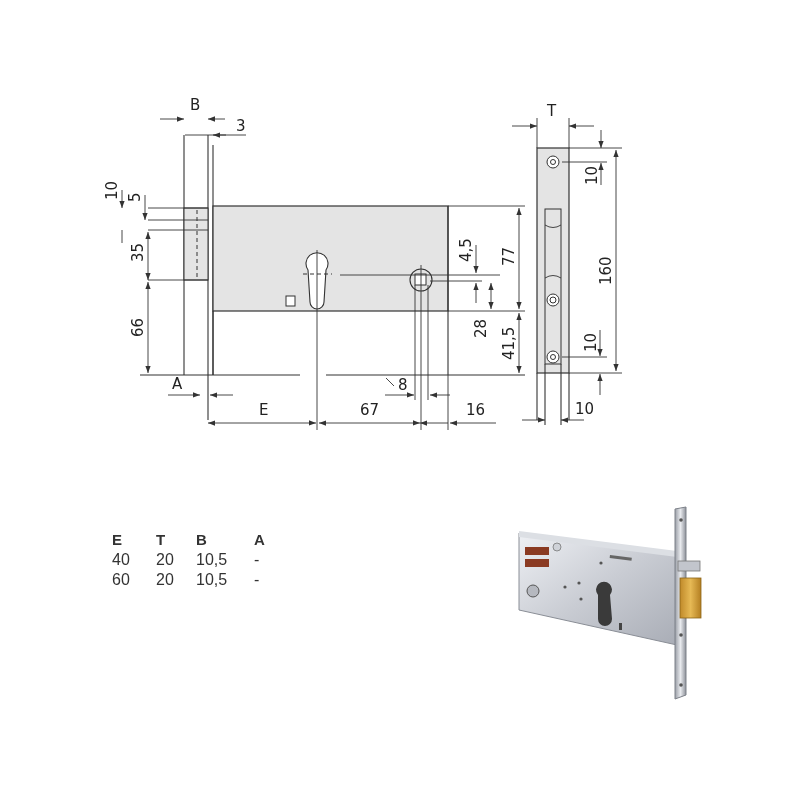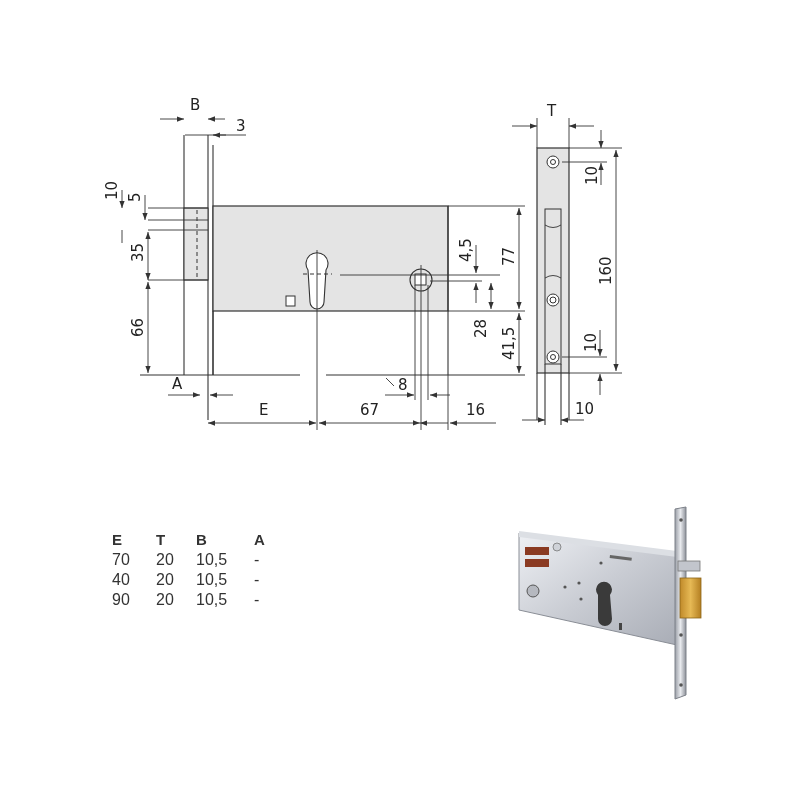--- a/index.html
+++ b/index.html
@@ -158,33 +158,27 @@
   <thead>
     <tr>
       <th class="c0">E</th>
       <th class="c1">T</th>
       <th class="c2">B</th>
       <th class="c3">A</th>
     </tr>
   </thead>
   <tbody>
     <tr>
-      <td>70</td>
-      <td>20</td>
-      <td>10,5</td>
-      <td>-</td>
-    </tr>
-    <tr>
       <td>40</td>
       <td>20</td>
       <td>10,5</td>
       <td>-</td>
     </tr>
     <tr>
-      <td>90</td>
+      <td>60</td>
       <td>20</td>
       <td>10,5</td>
       <td>-</td>
     </tr>
   </tbody>
 </table>
 
 <svg id="photo" viewBox="0 0 205 205" xmlns="http://www.w3.org/2000/svg">
   <defs>
     <linearGradient id="steel" x1="0" y1="0" x2="1" y2="1">

